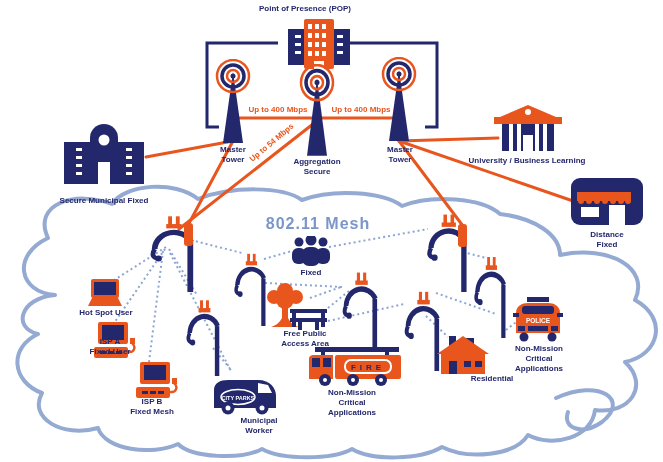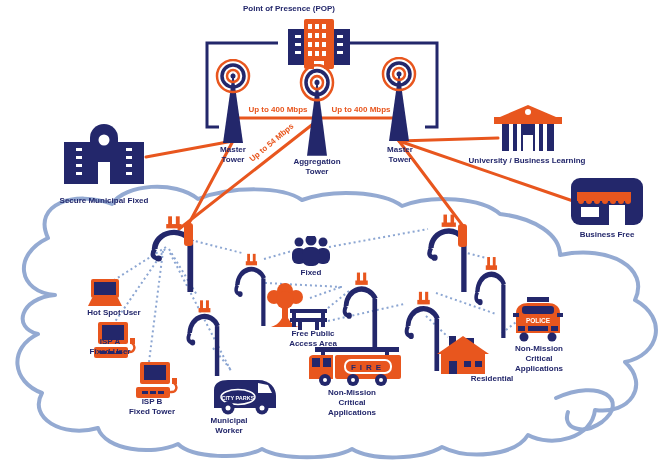--- a/index.html
+++ b/index.html
@@ -286,43 +286,44 @@
     <rect x="0" y="16" width="6" height="4" fill="#23276b"></rect>
       <rect x="44" y="16" width="6" height="4" fill="#23276b"></rect>
     <text x="25" y="26" text-anchor="middle" font-size="6.5" font-weight="bold" fill="#fff" font-family="Liberation Sans, sans-serif">POLICE</text>
     <rect x="15" y="29" width="20" height="5" fill="#23276b"></rect>
     <rect x="5" y="29" width="7" height="5" fill="#23276b"></rect>
       <rect x="38" y="29" width="7" height="5" fill="#23276b"></rect>
     <circle cx="11" cy="40" r="4.5" fill="#23276b"></circle>
       <circle cx="39" cy="40" r="4.5" fill="#23276b"></circle>
   </svg>
 
-  <div class="lbl" style="left:289px;top:4px">Point of Presence (POP)</div>
+  <div class="lbl" style="left:305px;top:4px">Point of Presence (POP)</div>
   <div class="lbl orange" style="left:278px;top:105px">Up to 400 Mbps</div>
   <div class="lbl orange" style="left:361px;top:105px">Up to 400 Mbps</div>
   <div class="lbl orange rot" style="left:272px;top:138px">Up to 54 Mbps</div>
   <div class="lbl" style="left:233px;top:145px">Master
 Tower</div>
   <div class="lbl" style="left:317px;top:157px">Aggregation
-Tower</div>
+Secure</div>
   <div class="lbl" style="left:400px;top:145px">Master
 Tower</div>
   <div class="lbl" style="left:104px;top:196px">Secure Municipal Fixed</div>
   <div class="lbl" style="left:527px;top:156px">University / Business Learning</div>
-  <div class="lbl" style="left:607px;top:230px">Business Free</div>
-
+  <div class="lbl" style="left:607px;top:230px">Distance Fixed</div>
+
+  <div class="lbl title" style="left:318px;top:214px">802.11 Mesh</div>
   <div class="lbl" style="left:311px;top:268px">Fixed</div>
-  <div class="lbl" style="left:114px;top:308px">Hot Spot User</div>
+  <div class="lbl" style="left:106px;top:308px">Hot Spot User</div>
   <div class="lbl" style="left:110px;top:337px">ISP A
 Fixed User</div>
   <div class="lbl" style="left:152px;top:397px">ISP B
-Fixed Tower</div>
-  <div class="lbl" style="left:229px;top:416px">Municipal
+Fixed Mesh</div>
+  <div class="lbl" style="left:259px;top:416px">Municipal
 Worker</div>
-  <div class="lbl" style="left:313px;top:329px">Free Public
+  <div class="lbl" style="left:305px;top:329px">Free Public
 Access Area</div>
   <div class="lbl" style="left:352px;top:388px">Non-Mission
 Critical
 Applications</div>
   <div class="lbl" style="left:492px;top:374px">Residential</div>
   <div class="lbl" style="left:539px;top:344px">Non-Mission
 Critical
 Applications</div>
 
 </div>

